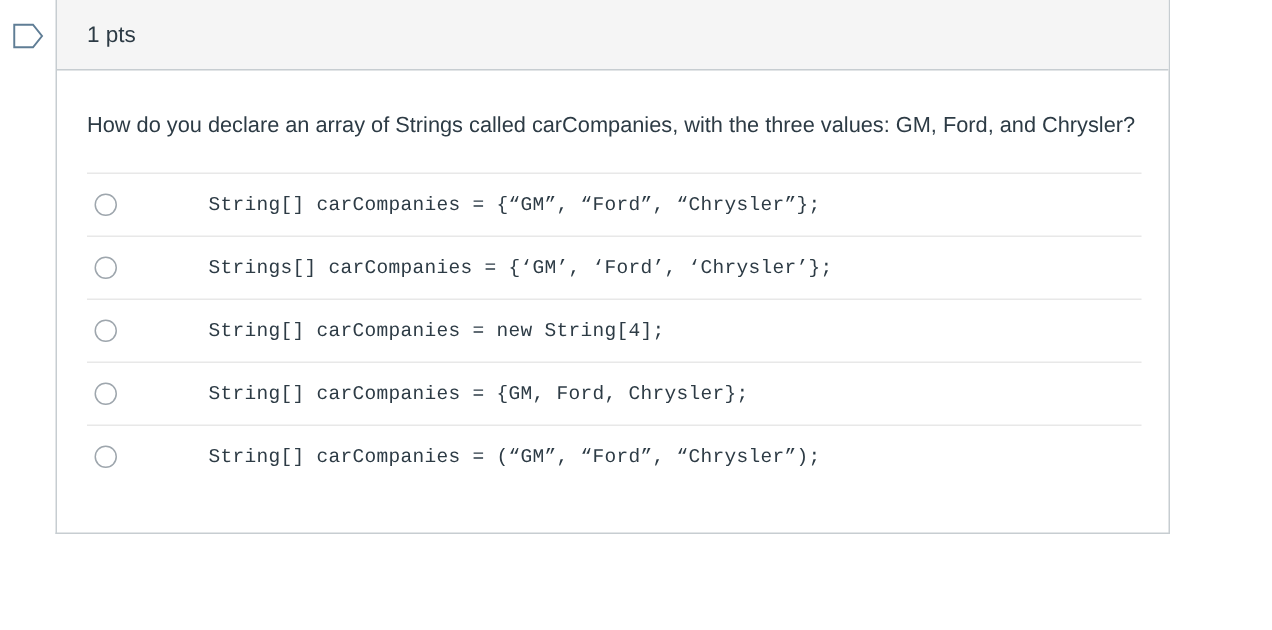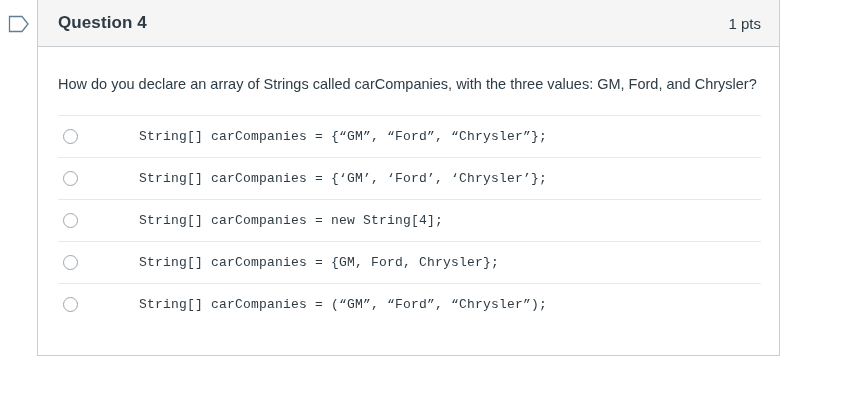--- a/index.html
+++ b/index.html
@@ -119,36 +119,35 @@
 
   <span class="flag-icon">
     <svg width="22" height="20" viewBox="0 0 22 20" xmlns="http://www.w3.org/2000/svg">
       <path d="M1.5 2.5 H14 L20 10 L14 17.5 H1.5 Z" fill="none" stroke="#5f7d95" stroke-width="1.3"></path>
     </svg>
   </span>
 
   <div class="question-container">
 
     <div class="question-header">
-      <span class="question-title">Question 4</span>
       <span class="question-points">1 pts</span>
     </div>
 
     <div class="question-body">
       <p class="question-text">How do you declare an array of Strings called carCompanies, with the three values: GM, Ford, and Chrysler?</p>
     </div>
 
     <ul class="answers">
       <li class="answer-row">
         <span class="radio"></span>
         <span class="answer-text">String[] carCompanies = {“GM”, “Ford”, “Chrysler”};</span>
       </li>
       <li class="answer-row">
         <span class="radio"></span>
-        <span class="answer-text">String[] carCompanies = {‘GM’, ‘Ford’, ‘Chrysler’};</span>
+        <span class="answer-text">Strings[] carCompanies = {‘GM’, ‘Ford’, ‘Chrysler’};</span>
       </li>
       <li class="answer-row">
         <span class="radio"></span>
         <span class="answer-text">String[] carCompanies = new String[4];</span>
       </li>
       <li class="answer-row">
         <span class="radio"></span>
         <span class="answer-text">String[] carCompanies = {GM, Ford, Chrysler};</span>
       </li>
       <li class="answer-row">

